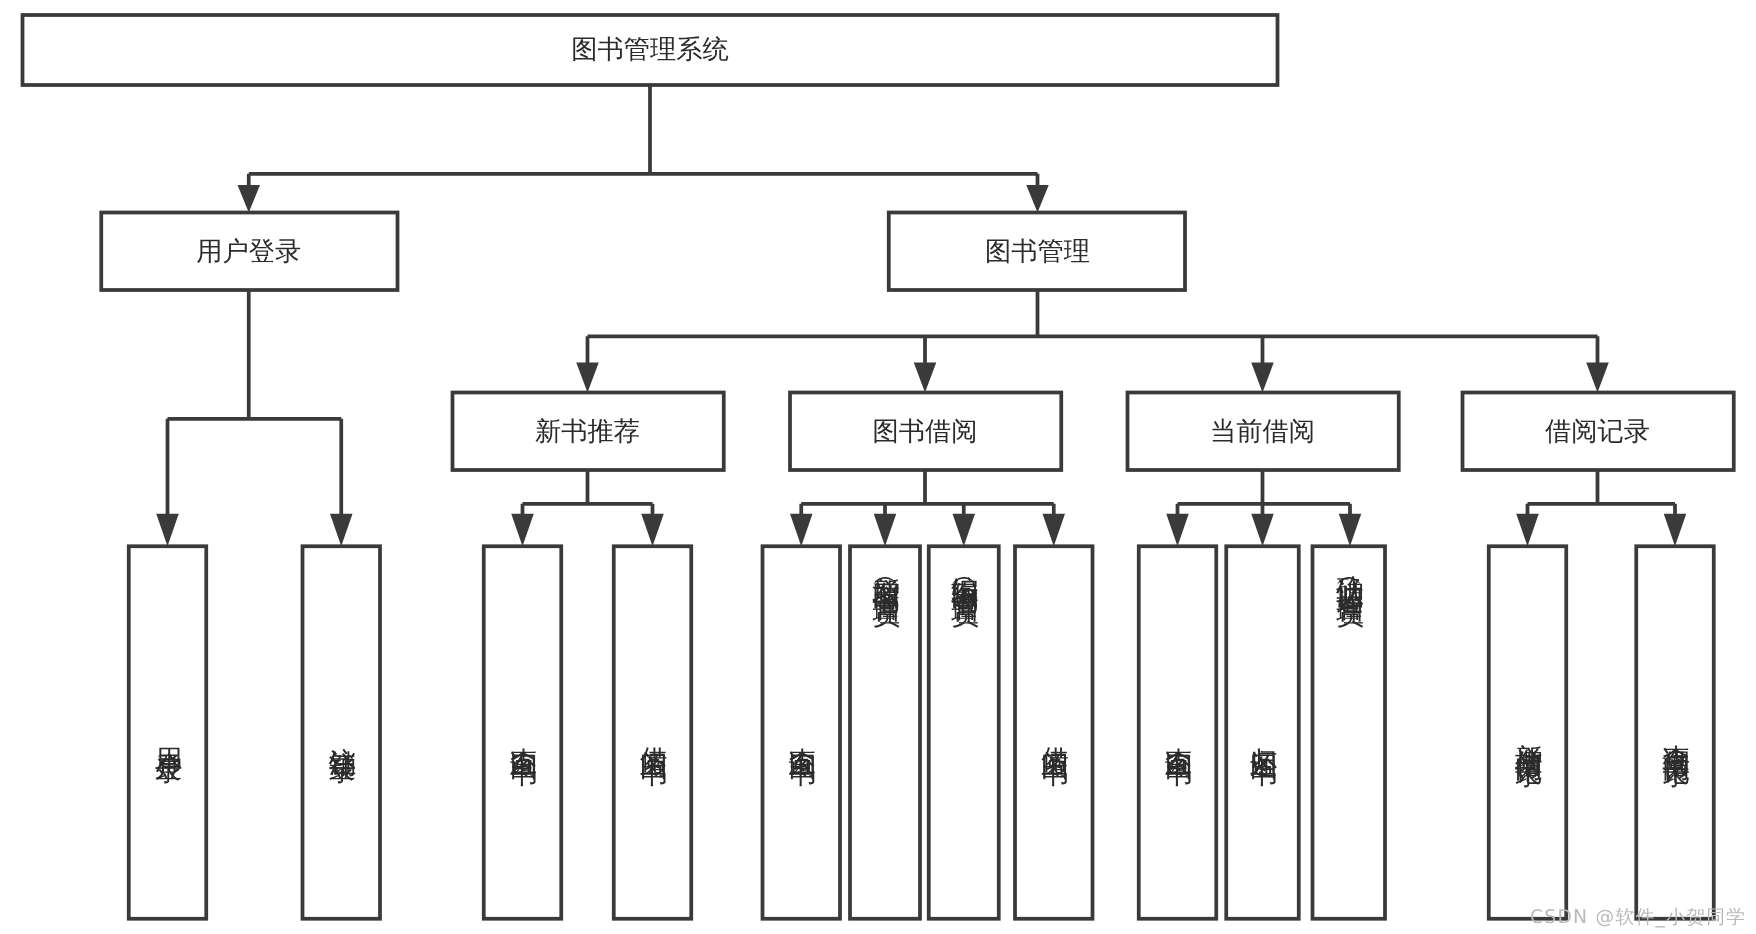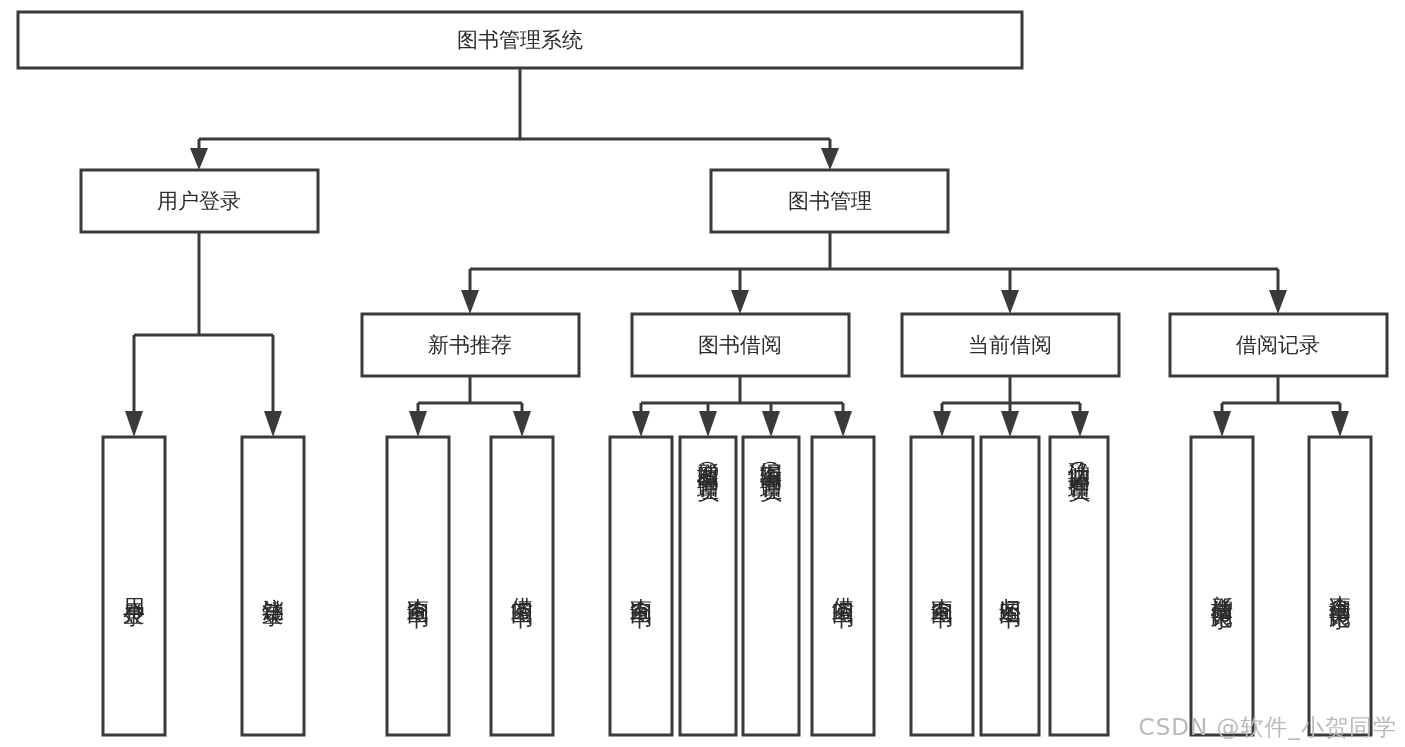--- a/index.html
+++ b/index.html
@@ -11,21 +11,21 @@
   .conn{stroke:#3a3a3a;stroke-width:3;fill:none;}
   .arrow-head{fill:#3a3a3a;stroke:none;}
   .node-label-h{font-size:21px;fill:#2b2b2b;text-anchor:middle;dominant-baseline:middle;}
   .vert-wrap{position:absolute;display:flex;justify-content:center;
              box-sizing:border-box;pointer-events:none;}
   .vert-wrap.mid{align-items:center;}
   .vert-wrap.top{align-items:flex-start;}
   .vert-text{writing-mode:vertical-rl;text-orientation:upright;
              font-size:22px;color:#2b2b2b;letter-spacing:3px;
              font-family:"DejaVu Sans","Liberation Sans",sans-serif;}
-  .watermark{position:absolute;right:8px;bottom:4px;font-size:23px;
+  .watermark{position:absolute;right:8px;bottom:4px;font-size:15px;
              color:#b9b9b9;letter-spacing:1px;white-space:nowrap;
              font-family:"DejaVu Sans","Liberation Sans",sans-serif;}
 </style>
 </head>
 <body>
 
 <div id="diagram-root">
 
   <svg class="diagram" viewBox="0 0 1405 747">
 

